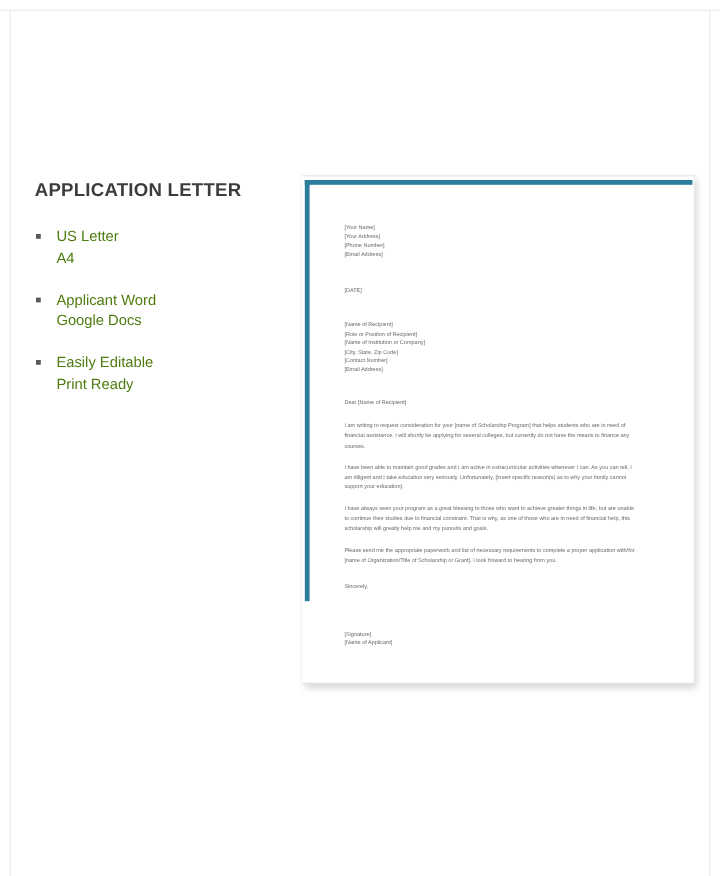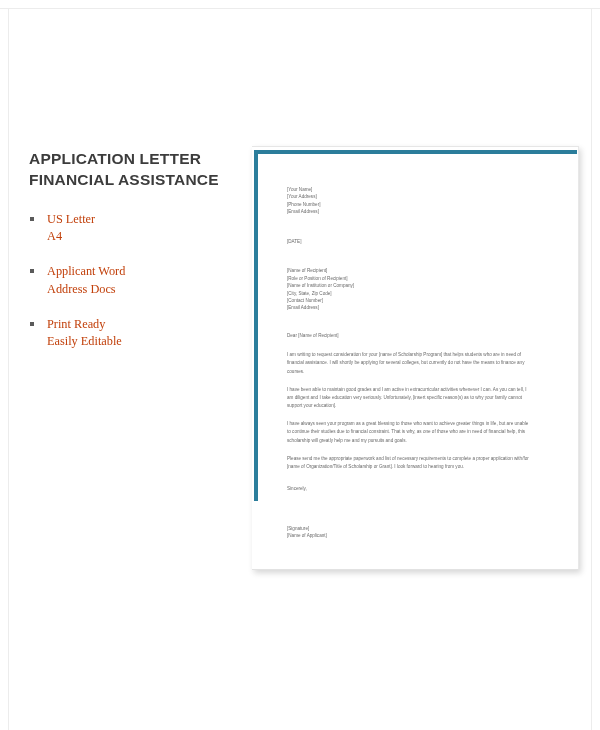--- a/index.html
+++ b/index.html
@@ -75,23 +75,22 @@
     position: absolute;
     left: 1px;
     top: 6px;
     width: 4px;
     height: 4px;
     background: #5a5a5a;
   }
   .feature-line {
     display: block;
     font-size: 12.3px;
-    color: #c2410c;
+    color: #4d7c0f;
     line-height: 1.44;
-    font-family: Liberation Serif, serif;
   }
 
   
   .page-shadow {
     position: absolute;
     left: 252px;
     top: 146px;
     width: 327px;
     height: 424px;
     background: #ffffff;
@@ -177,41 +176,40 @@
 <div class="screen">
 
   <div class="frame-top"></div>
   <div class="frame-left"></div>
   <div class="frame-right"></div>
 
   <div class="info-panel">
 
     <h1 class="doc-title">
       <span class="tline">APPLICATION LETTER</span>
-      <span class="tline">FINANCIAL ASSISTANCE</span>
     </h1>
 
     <ul class="feature-list">
 
       <li class="feature-group">
         <span class="bullet-square"></span>
         <span class="feature-line">US Letter</span>
         <span class="feature-line">A4</span>
       </li>
 
       <li class="feature-group">
         <span class="bullet-square"></span>
         <span class="feature-line">Applicant Word</span>
-        <span class="feature-line">Address Docs</span>
+        <span class="feature-line">Google Docs</span>
       </li>
 
       <li class="feature-group">
         <span class="bullet-square"></span>
+        <span class="feature-line">Easily Editable</span>
         <span class="feature-line">Print Ready</span>
-        <span class="feature-line">Easily Editable</span>
       </li>
 
     </ul>
   </div>
 
   <div class="page-shadow"></div>
   <div class="page"></div>
   <div class="accent-top"></div>
   <div class="accent-left"></div>
 

